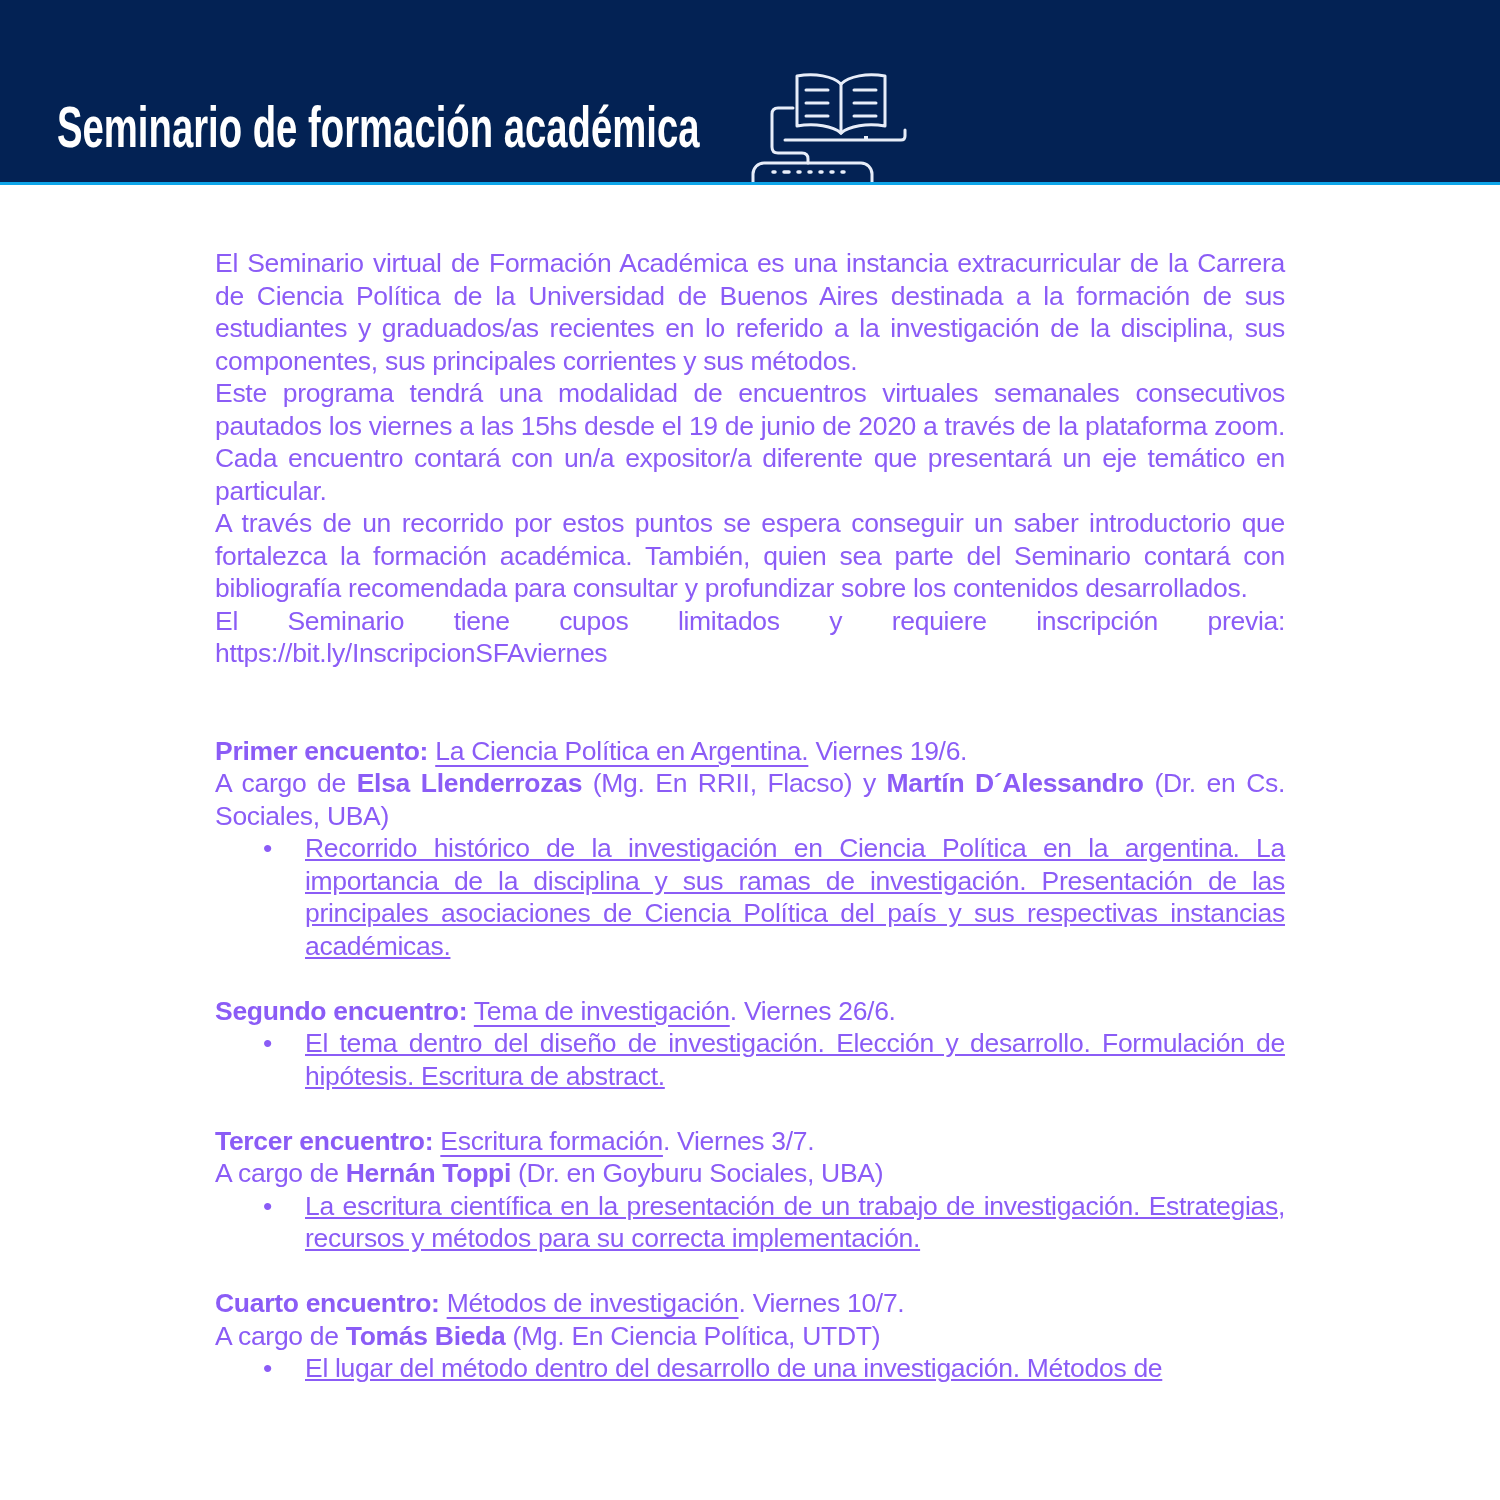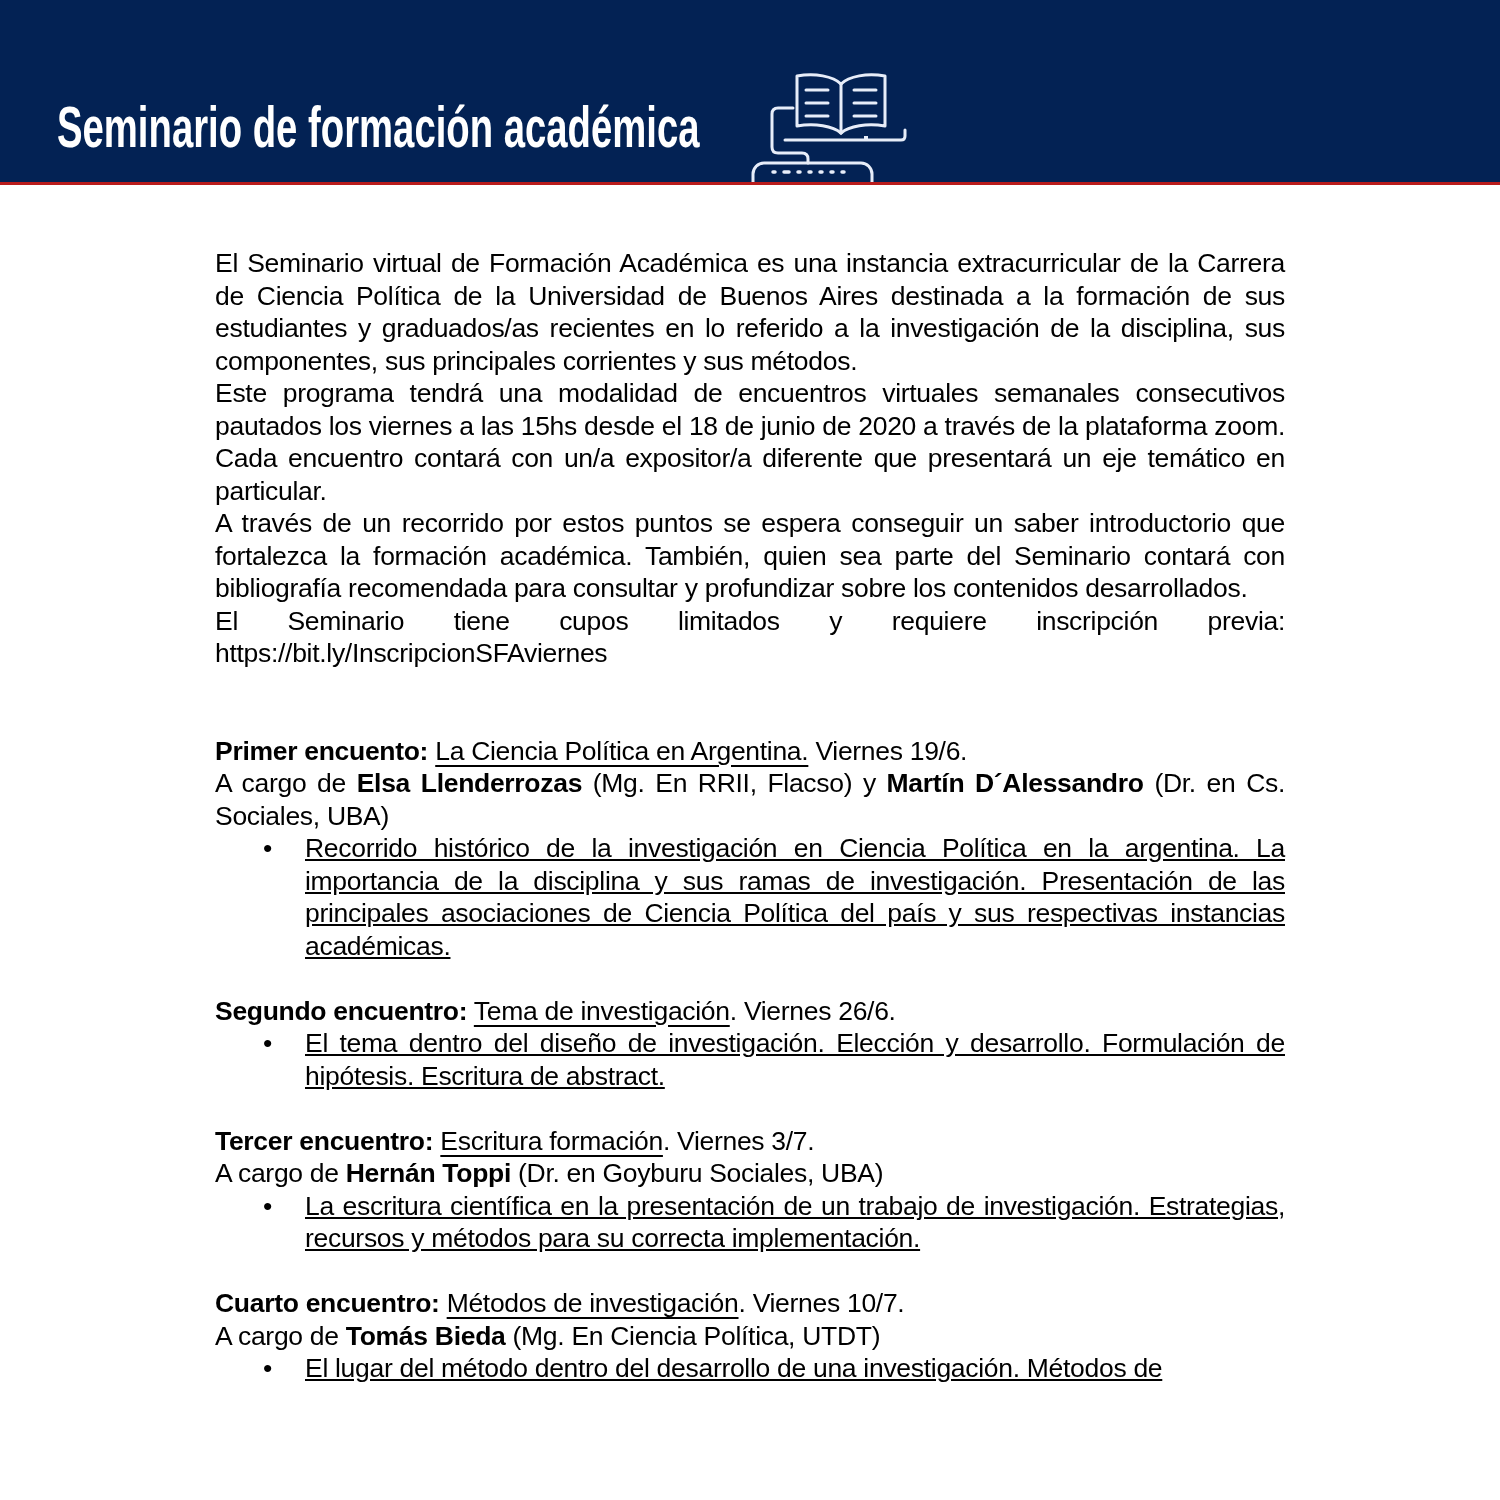--- a/index.html
+++ b/index.html
@@ -10,21 +10,21 @@
     overflow: hidden;
     background: #ffffff;
     font-family: "Liberation Sans", "DejaVu Sans", sans-serif;
   }
 
   
   .banner {
     position: relative;
     width: 1500px;
     height: 182px;
-    border-bottom: 3px solid #b91c1c;
+    border-bottom: 3px solid #0ea5e9;
     overflow: hidden;
   }
   .banner-title {
     position: absolute;
     left: 57px;
     top: 98px;
     font-size: 58px;
     font-weight: 700;
     color: #ffffff;
     white-space: nowrap;
@@ -39,21 +39,21 @@
     top: 68px;
   }
 
   
   .content {
     margin: 62px 215px 0 215px;
     width: 1070px;
     font-size: 26.5px;
     letter-spacing: -0.3px;
     line-height: 32.5px;
-    color: #000000;
+    color: #8b5cf6;
     text-align: justify;
   }
   .content p { margin: 0; padding: 0; }
 
   .session { margin-top: 32.5px; }
   .session:first-of-type { margin-top: 65px; }
 
   .s-label { font-weight: 700; }
   .u {
     text-decoration: underline;
@@ -115,21 +115,21 @@
       <path d="M 37 72 H 153 Q 157 72 157 68 V 62"></path>
       <rect x="116" y="68" width="4" height="3" fill="#e7edf9" stroke="none"></rect>
     </g>
   </svg>
 </header>
 
 <main class="content">
 
   <div>
     <p>El Seminario virtual de Formación Académica es una instancia extracurricular de la Carrera de Ciencia Política de la Universidad de Buenos Aires destinada a la formación de sus estudiantes y graduados/as recientes en lo referido a la investigación de la disciplina, sus componentes, sus principales corrientes y sus métodos.</p>
-    <p>Este programa tendrá una modalidad de encuentros virtuales semanales consecutivos pautados los viernes a las 15hs desde el 18 de junio de 2020 a través de la plataforma zoom. Cada encuentro contará con un/a expositor/a diferente que presentará un eje temático en particular.</p>
+    <p>Este programa tendrá una modalidad de encuentros virtuales semanales consecutivos pautados los viernes a las 15hs desde el 19 de junio de 2020 a través de la plataforma zoom. Cada encuentro contará con un/a expositor/a diferente que presentará un eje temático en particular.</p>
     <p>A través de un recorrido por estos puntos se espera conseguir un saber introductorio que fortalezca la formación académica. También, quien sea parte del Seminario contará con bibliografía recomendada para consultar y profundizar sobre los contenidos desarrollados.</p>
     <p><span>El Seminario tiene cupos limitados y requiere inscripción previa:</span> <span>https://bit.ly/InscripcionSFAviernes</span></p>
   </div>
 
   <section class="session">
     <p><span class="s-label">Primer encuento:</span> <span class="u">La Ciencia Política en Argentina.</span><span> Viernes 19/6.</span></p>
     <p><span>A cargo de </span><b>Elsa Llenderrozas</b><span> (Mg. En RRII, Flacso) y </span><b>Martín D´Alessandro</b><span> (Dr. en Cs. Sociales, UBA)</span></p>
     <ul class="s-bullets">
       <li>Recorrido histórico de la investigación en Ciencia Política en la argentina. La importancia de la disciplina y sus ramas de investigación. Presentación de las principales asociaciones de Ciencia Política del país y sus respectivas instancias académicas.</li>
     </ul>

